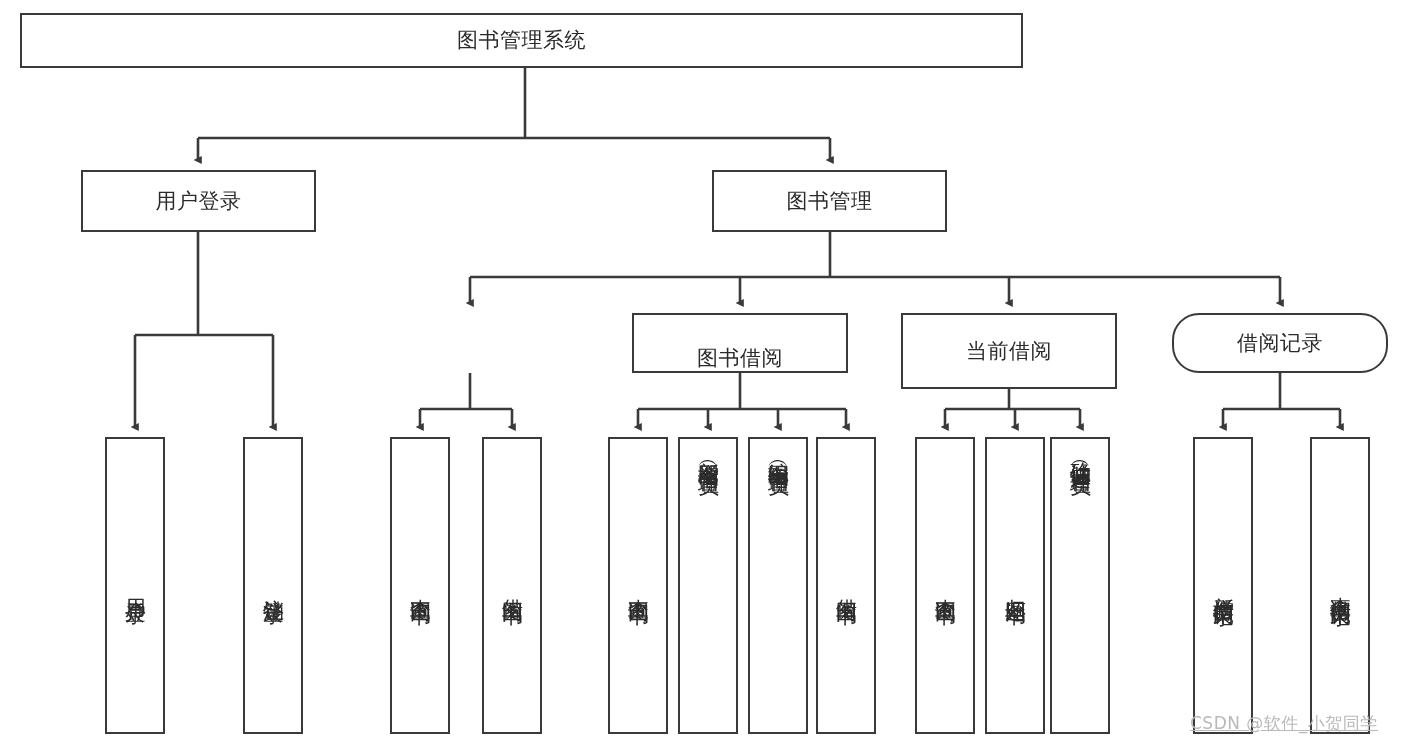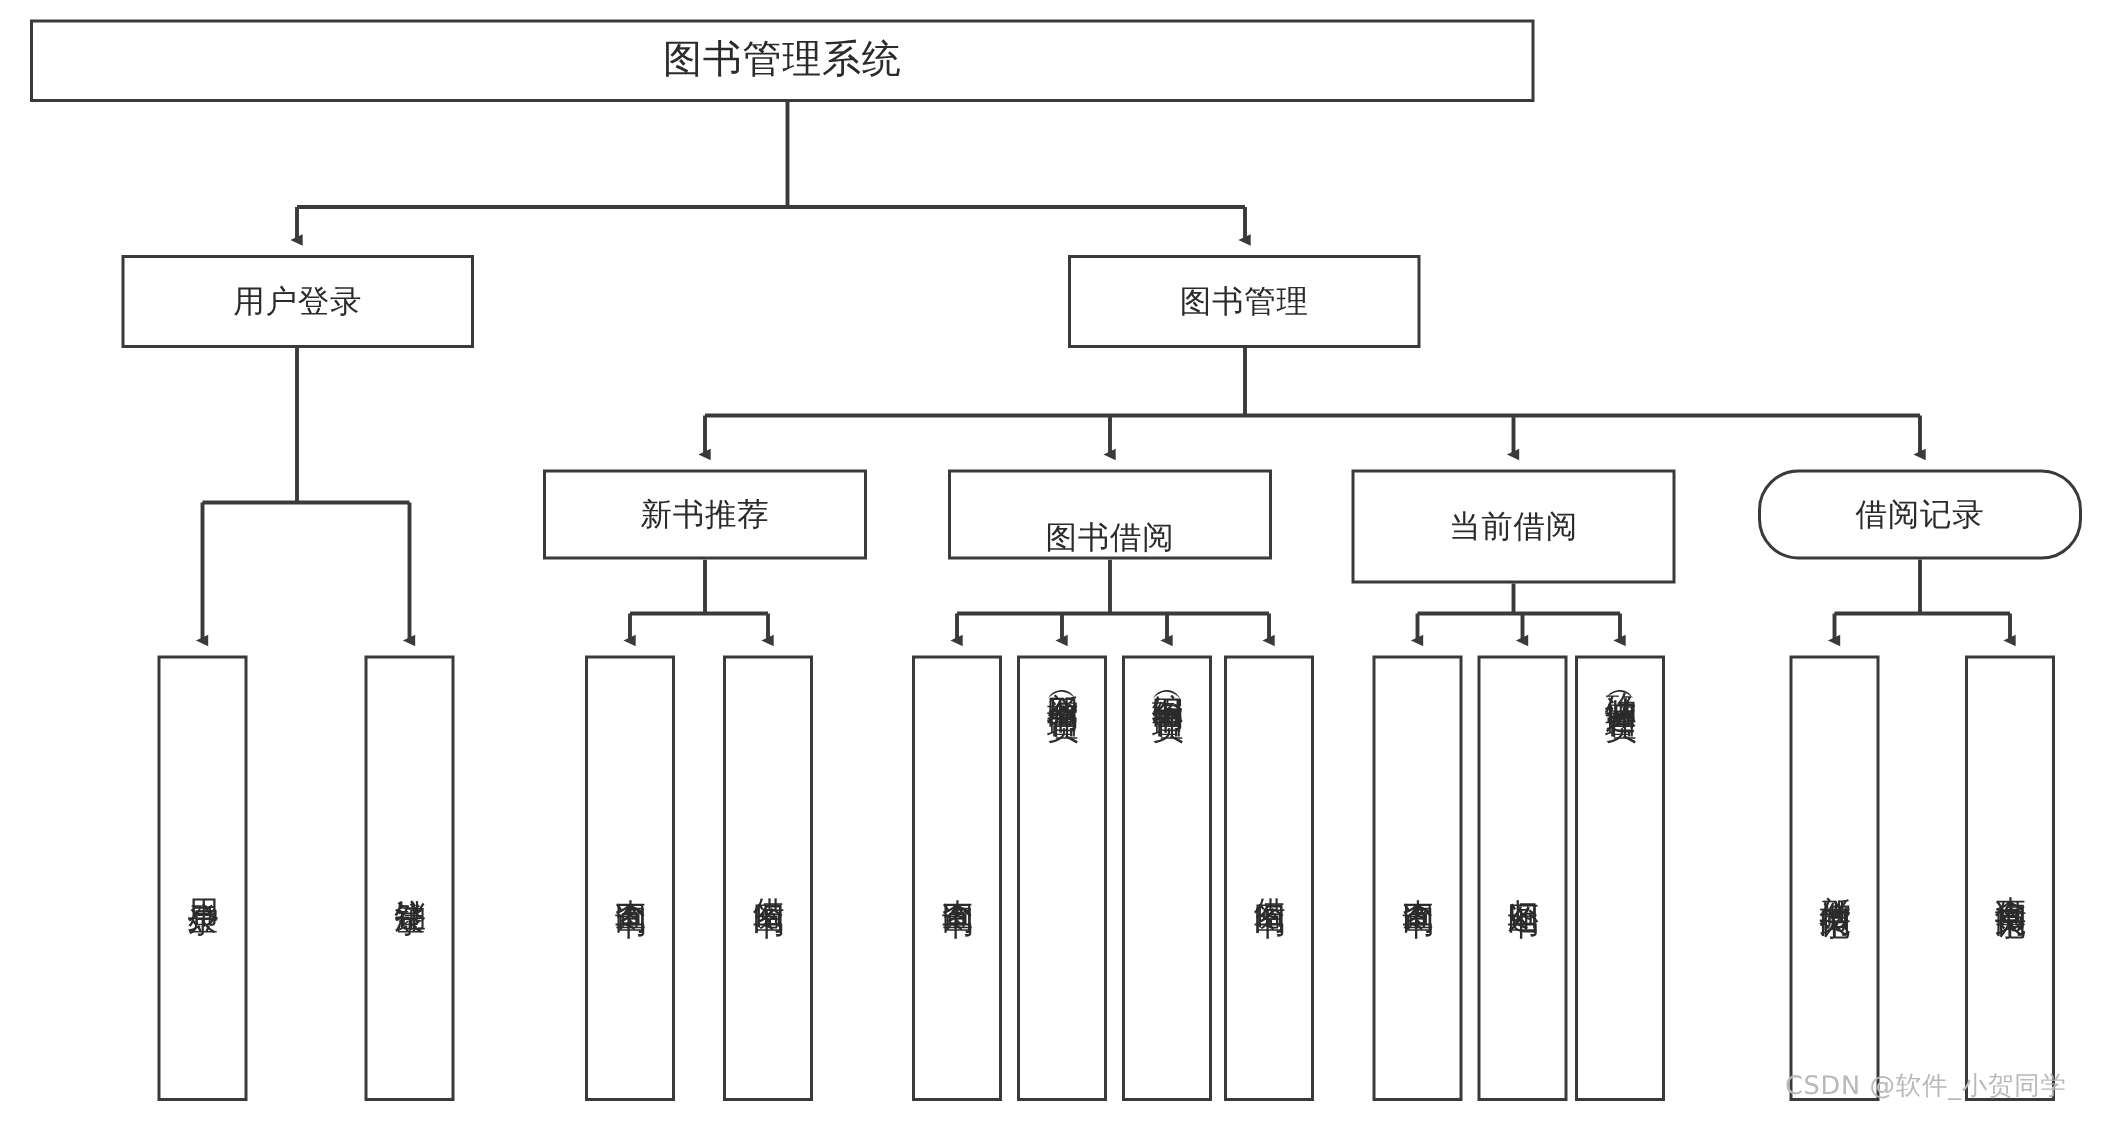--- a/index.html
+++ b/index.html
@@ -41,21 +41,21 @@
     color: #2b2b2b;
     letter-spacing: 0.5px;
     line-height: 1.18;
     white-space: nowrap;
   }
   
   .node.h .label {
     font-size: 21px;
   }
   .node.root .label {
-    font-size: 26px;
+    font-size: 21px;
   }
   
   .node.v {
     align-items: flex-start;
     justify-content: center;
     padding-top: 6px;
   }
   .node.v .label {
     writing-mode: vertical-rl;
     text-orientation: upright;
@@ -69,20 +69,21 @@
     padding-top: 0;
   }
   .watermark {
     position: absolute;
     left: 1190px;
     top: 712px;
     font-size: 17px;
     color: #b9b9b9;
     white-space: nowrap;
     letter-spacing: 0.5px;
+    text-decoration: underline;
   }
 </style>
 </head>
 <body>
 
 <div id="canvas">
 
   <svg class="wires" viewBox="0 0 1405 747" xmlns="http://www.w3.org/2000/svg">
     <defs>
       <marker id="arrow" markerWidth="9" markerHeight="9" refX="4.5" refY="4.2" orient="auto" markerUnits="userSpaceOnUse">
@@ -138,23 +139,20 @@
   </div>
 
   <div class="node h" style="left:81px; top:170px; width:235px; height:62px;">
     <span class="label">用户登录</span>
   </div>
 
   <div class="node h" style="left:712px; top:170px; width:235px; height:62px;text-align:center;">
     <span class="label">图书管理</span>
   </div>
 
-  <div class="node h" style="left:362px; top:313px; width:216px; height:60px;">
-    <span class="label">新书推荐</span>
-  </div>
 
   <div class="node h" style="left:632px; top:313px; width:216px; height:60px;align-items:flex-end;">
     <span class="label">图书借阅</span>
   </div>
 
   <div class="node h" style="left:901px; top:313px; width:216px; height:76px;">
     <span class="label">当前借阅</span>
   </div>
 
   <div class="node h" style="left:1172px; top:313px; width:216px; height:60px;border-radius:27px;">

